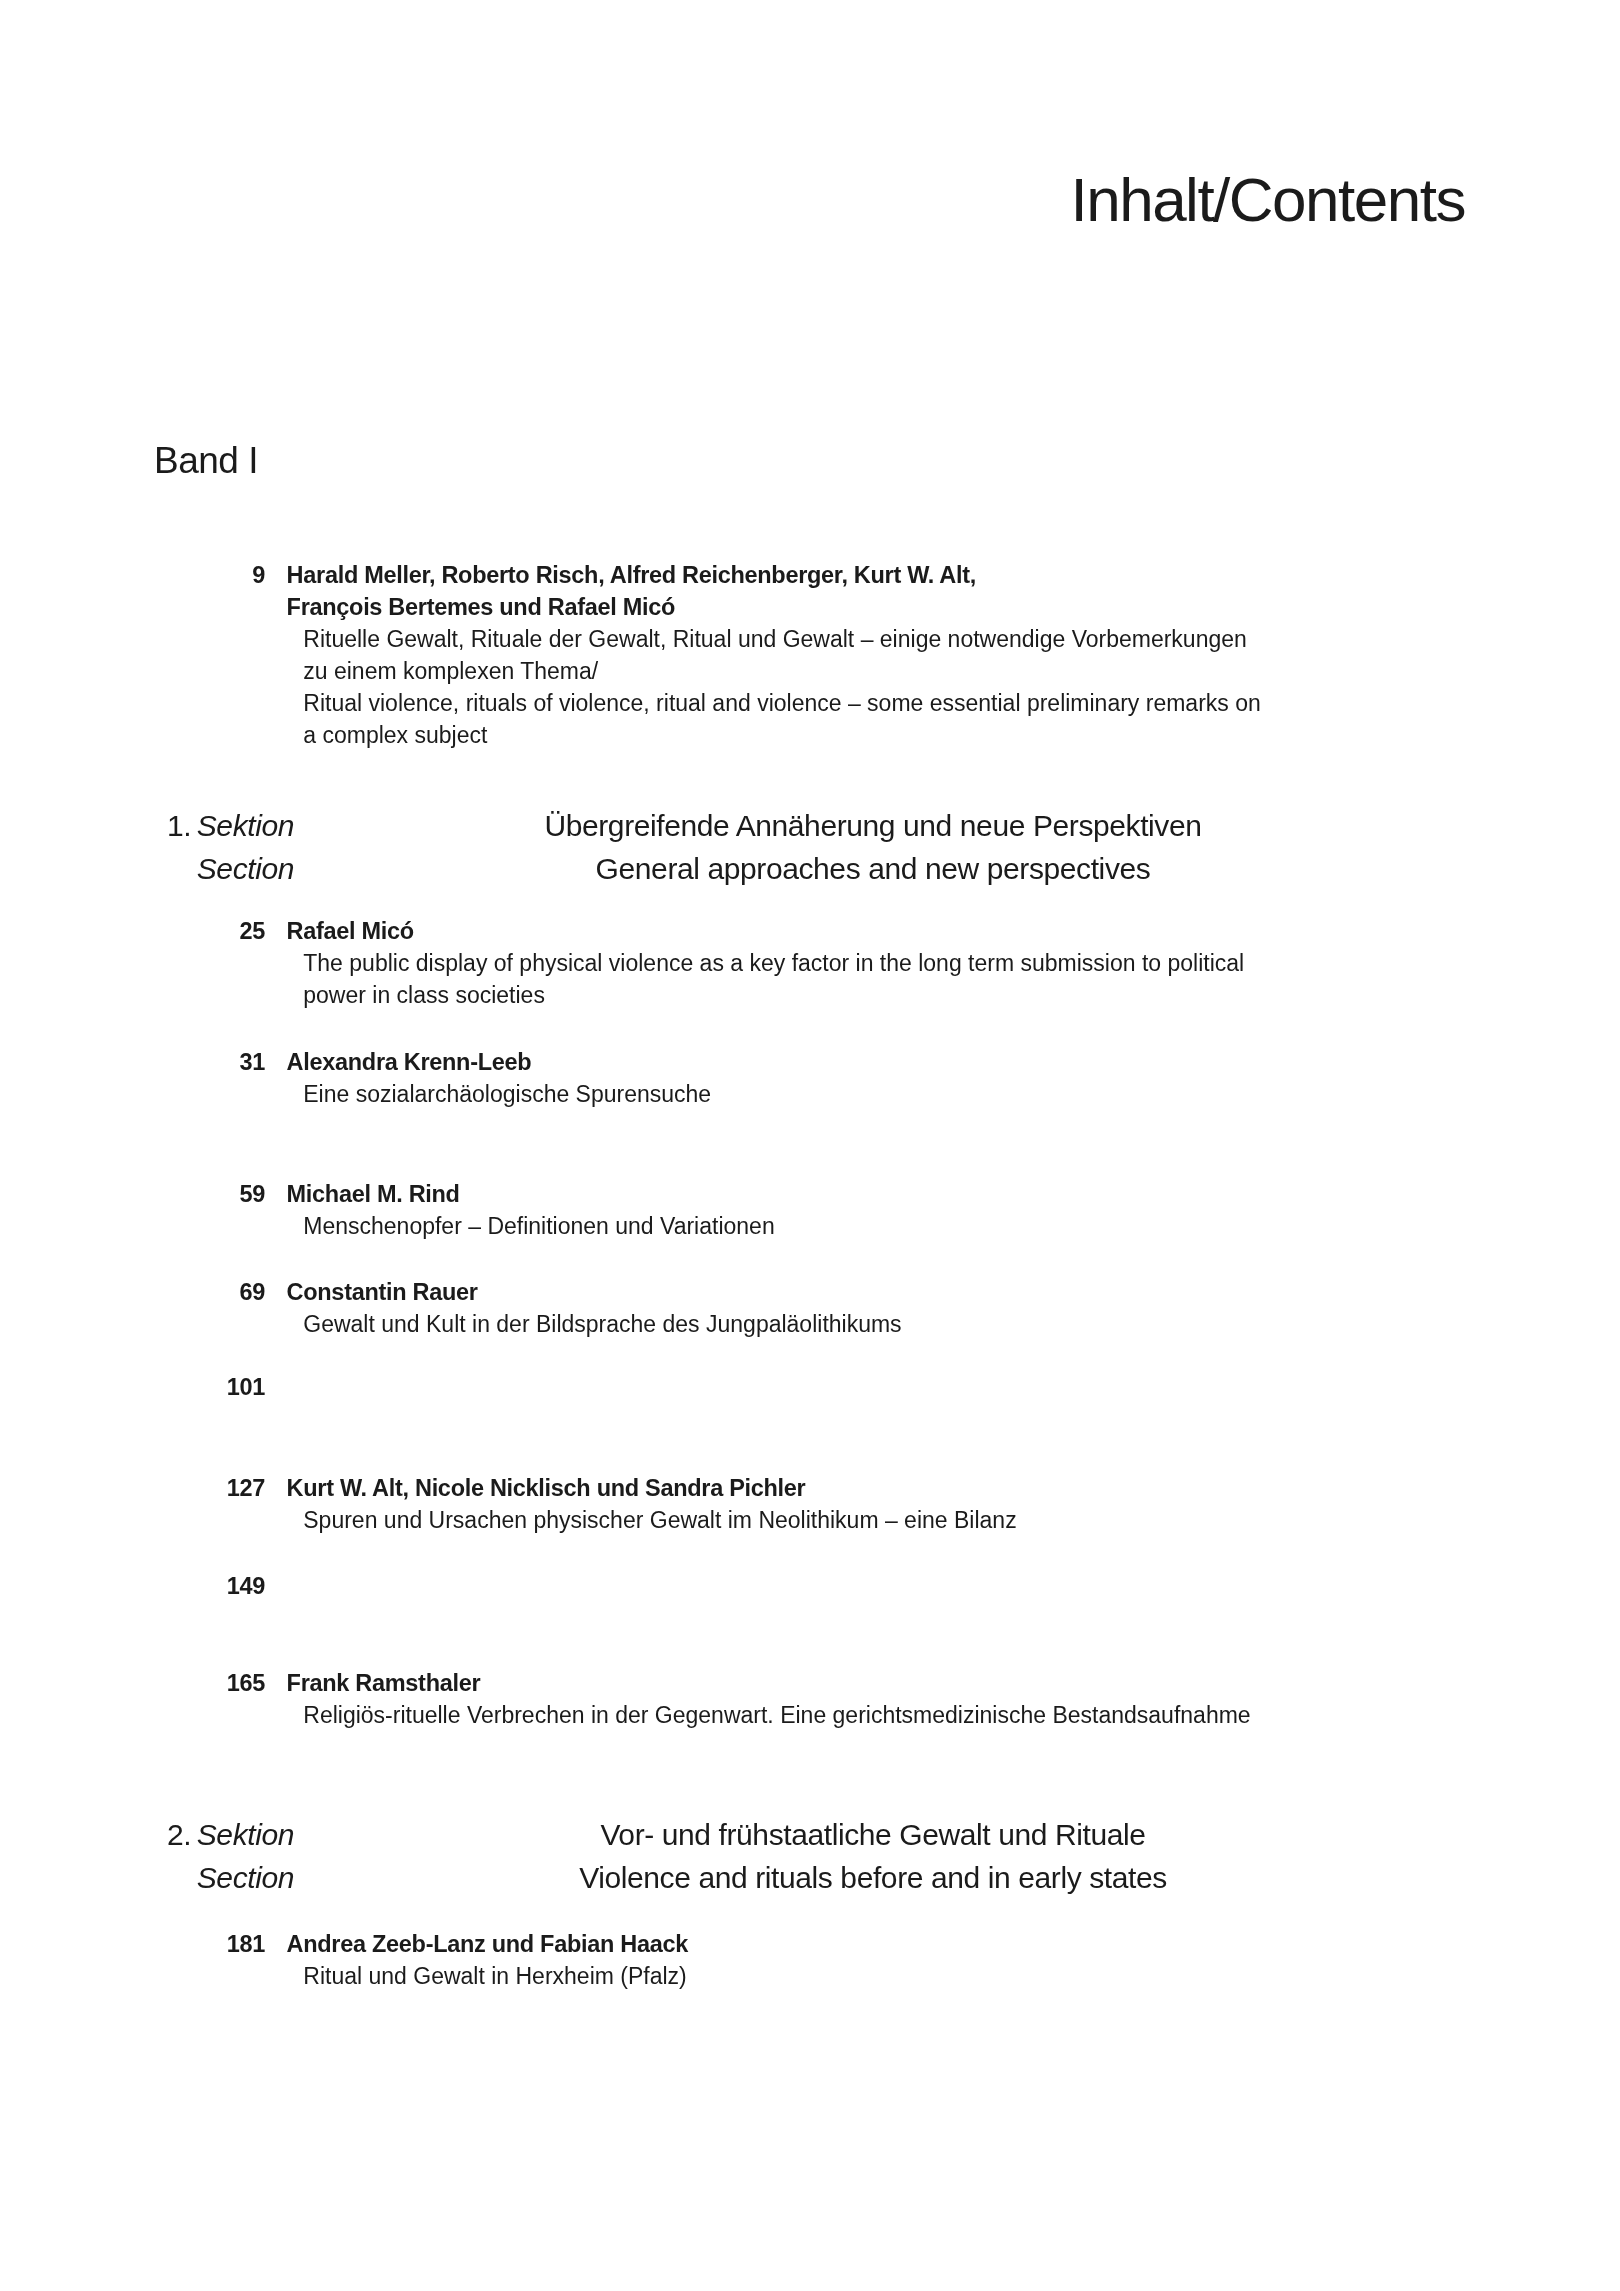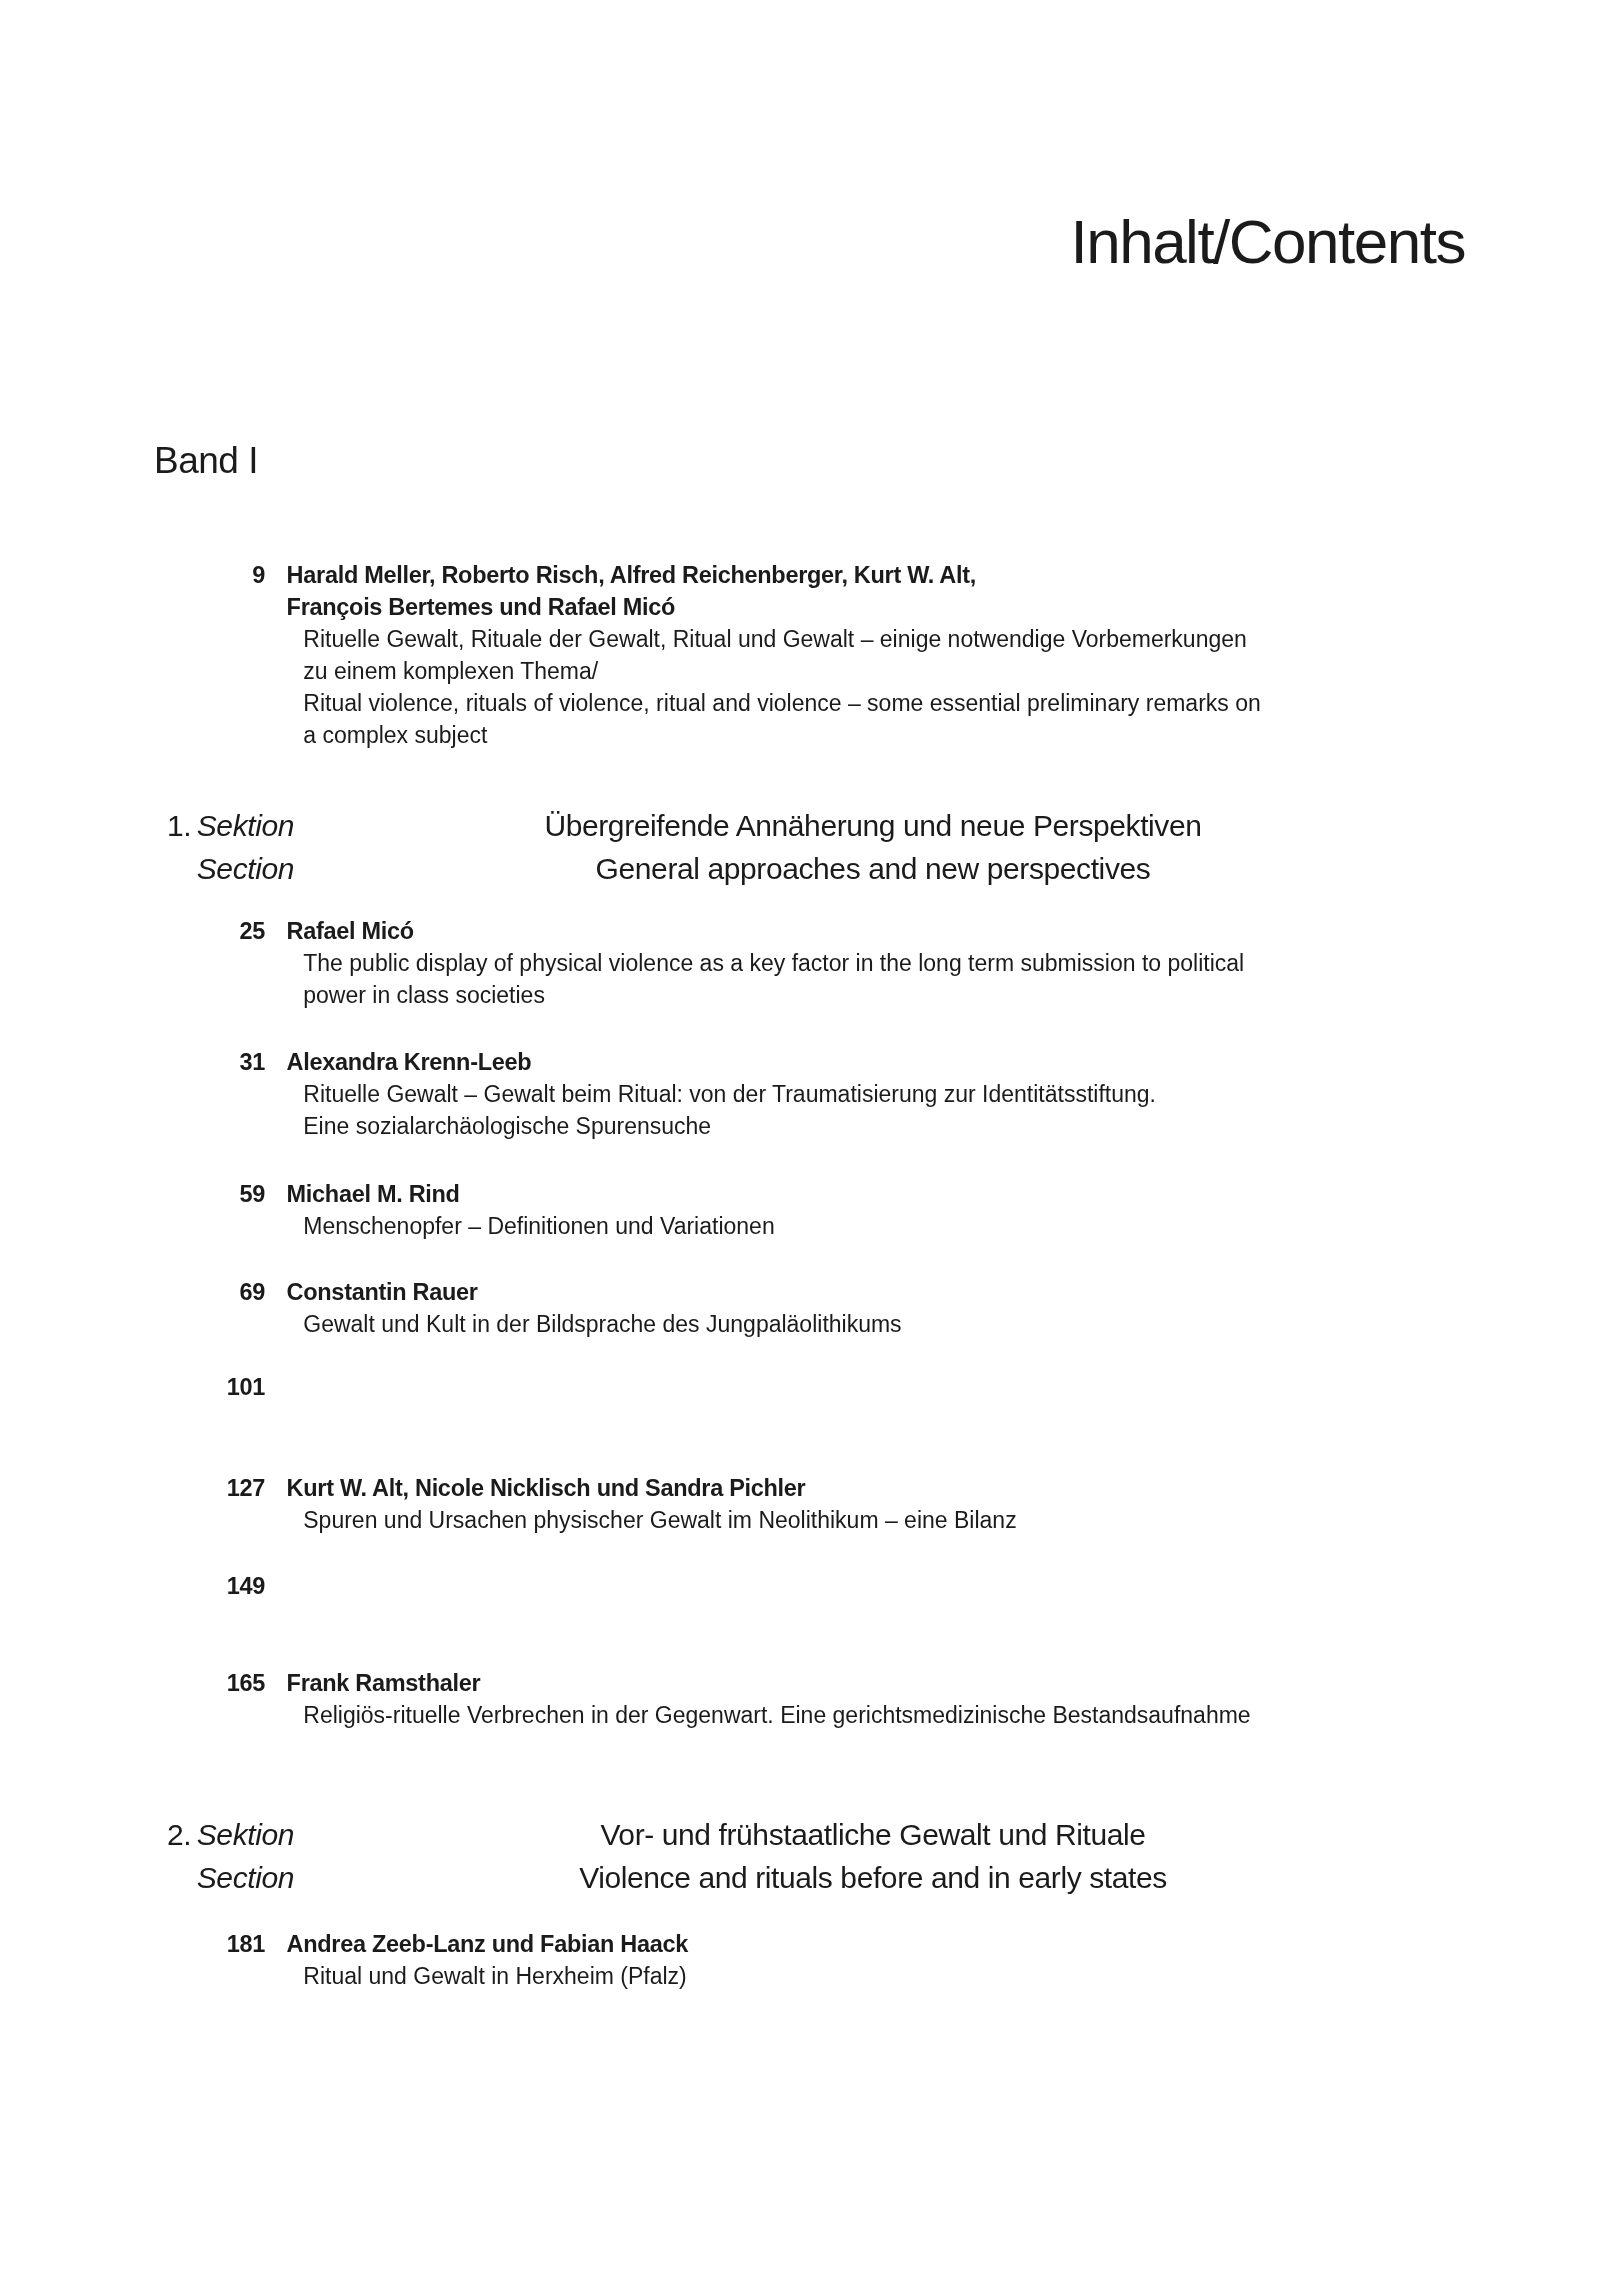--- a/index.html
+++ b/index.html
@@ -15,21 +15,20 @@
 
   
   .doc-title {
     position: absolute;
     top: 169px; right: 155px;
     font-size: 62px;
     font-weight: 400;
     letter-spacing: -1.5px;
     line-height: 1;
     white-space: nowrap;
-    margin-top: 42px;
   }
 
   
   .volume-heading {
     position: absolute;
     top: 441px; left: 154px;
     font-size: 37px;
     font-weight: 400;
     letter-spacing: -0.5px;
     line-height: 1.1;
@@ -119,21 +118,20 @@
       <div class="authors">Rafael Micó</div>
       <div class="title-line">The public display of physical violence as a key factor in the long term submission to political</div>
       <div class="title-line">power in class societies</div>
     </div>
   </div>
 
   <div class="entry" style="top:1046px;">
     <div class="num">31</div>
     <div class="body">
       <div class="authors">Alexandra Krenn-Leeb</div>
-      <div class="title-line">Rituelle Gewalt – Gewalt beim Ritual: von der Traumatisierung zur Identitätsstiftung.</div>
       <div class="title-line">Eine sozialarchäologische Spurensuche</div>
     </div>
   </div>
 
   <div class="entry" style="top:1178px;">
     <div class="num">59</div>
     <div class="body">
       <div class="authors">Michael M. Rind</div>
       <div class="title-line">Menschenopfer – Definitionen und Variationen</div>
     </div>

